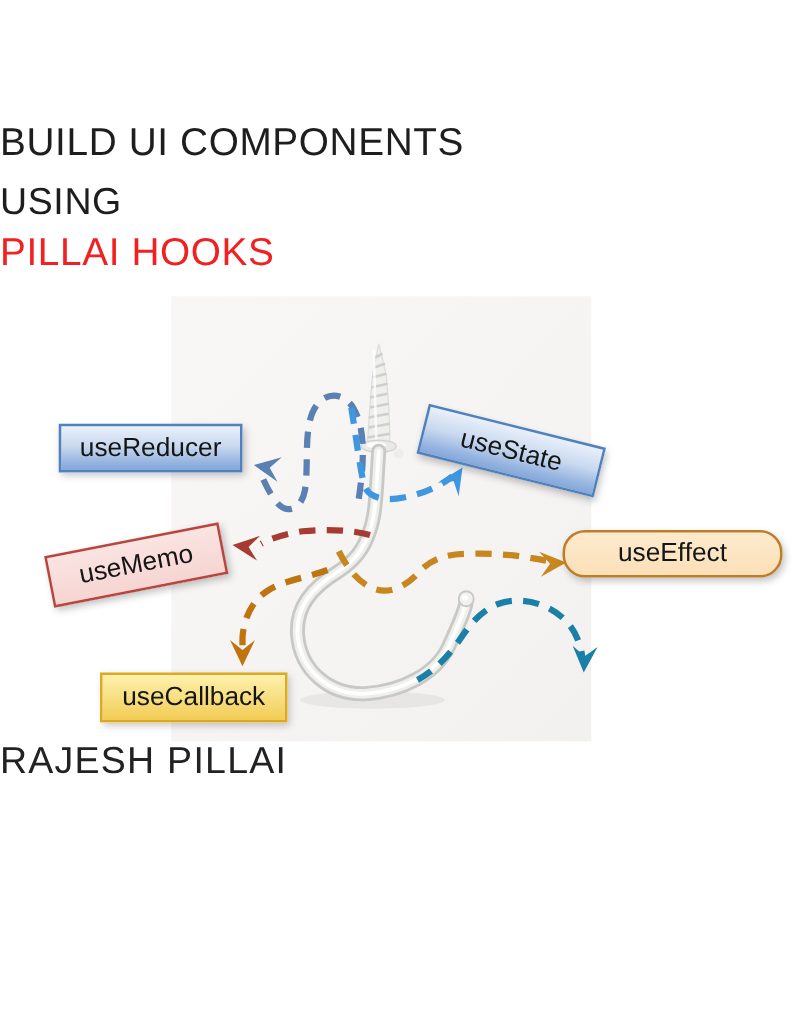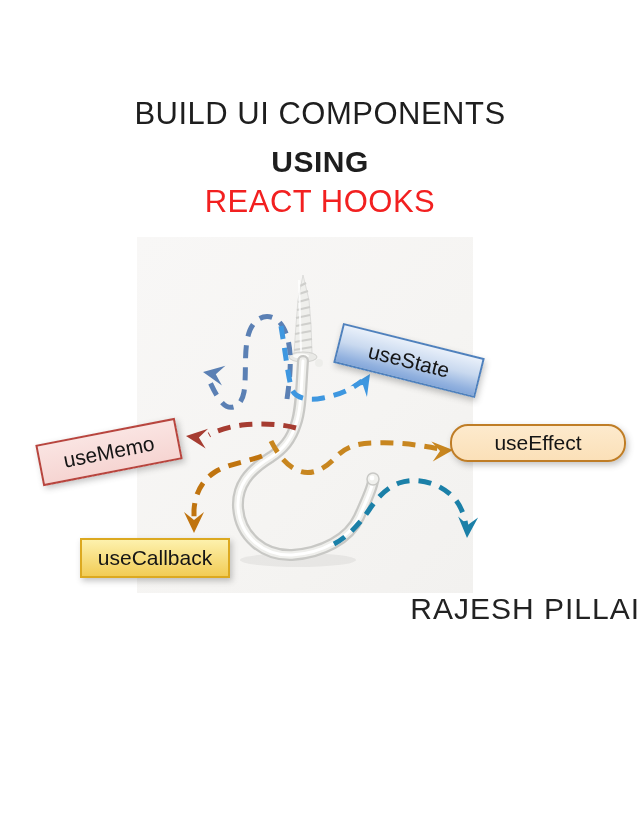--- a/index.html
+++ b/index.html
@@ -1,24 +1,24 @@
 <!DOCTYPE html>
 <html><head>
 <meta charset="utf-8">
 <style>
   html,body{margin:0;padding:0;background:#ffffff;}
   .canvas{
     position:relative;width:640px;height:828px;background:#ffffff;overflow:hidden;
     font-family:"Liberation Sans","DejaVu Sans",sans-serif;
   }
-  .title-line{position:absolute;left:0;width:640px;text-align:center;color:#1e1e1e;letter-spacing:0.5px;}
+  .title-line{position:absolute;left:0;width:640px;color:#1e1e1e;letter-spacing:0.5px;}
   .t1{top:96px;font-size:31px;}
-  .t2{top:145px;font-size:30px;font-weight:bold;}
+  .t2{top:145px;font-size:30px;}
   .t3{top:184px;font-size:31px;}
-  .author{position:absolute;left:0;top:592px;width:640px;text-align:right;font-size:30px;color:#222;letter-spacing:1px;}
+  .author{position:absolute;left:0;top:592px;width:640px;text-align:left;font-size:30px;color:#222;letter-spacing:1px;}
   .photo-bg{
     position:absolute;left:137px;top:237px;width:336px;height:356px;
     background:linear-gradient(135deg,#f8f7f6 0%,#f5f4f2 60%,#f2f1ef 100%);
   }
   .art{position:absolute;left:0;top:0;width:640px;height:828px;}
   .hook-box{
     position:absolute;display:flex;align-items:center;justify-content:center;
     font-size:21px;color:#151515;border:2px solid;box-sizing:border-box;
     box-shadow:2px 3px 6px rgba(60,60,60,0.30);
   }
@@ -46,21 +46,21 @@
   .pos-usecallback{left:80px;top:538px;width:150px;height:40px;}
   .pos-useref{left:398px;top:546px;width:148px;height:37px;}
 </style>
 </head>
 <body>
 
 <div class="canvas">
 
   <div class="title-line t1">BUILD UI COMPONENTS</div>
   <div class="title-line t2">USING</div>
-  <div class="title-line t3" style="color:#f22020;">REACT HOOKS</div>
+  <div class="title-line t3" style="color:#f22020;">PILLAI HOOKS</div>
 
   <div class="photo-bg"></div>
 
   <svg class="art" viewBox="0 0 640 828">
 
     <ellipse cx="298" cy="560" rx="58" ry="7" fill="rgba(0,0,0,0.05)"></ellipse>
 
     <g>
       <path d="M303,275 L309,300 L311,325 L312,353 L294,353 L296,325 L298,300 Z" fill="#efefec" stroke="#dddddb" stroke-width="1"></path>
       <g stroke="#cfcfcc" stroke-width="2.2">
@@ -103,20 +103,23 @@
     <g stroke="none">
       <path d="M0,0 L-21,10 L-13,0 L-21,-10 Z" transform="translate(203,372) rotate(190)" fill="#5b80b4"></path>
       <path d="M0,0 L-21,10 L-13,0 L-21,-10 Z" transform="translate(370,374) rotate(-57)" fill="#3e97e0"></path>
       <path d="M0,0 L-21,10 L-13,0 L-21,-10 Z" transform="translate(186,436) rotate(187)" fill="#a63c31"></path>
       <path d="M0,0 L-21,10 L-13,0 L-21,-10 Z" transform="translate(453,450) rotate(-4)" fill="#c8861f"></path>
       <path d="M0,0 L-21,10 L-13,0 L-21,-10 Z" transform="translate(194,533) rotate(90)" fill="#c0740f"></path>
       <path d="M0,0 L-21,10 L-13,0 L-21,-10 Z" transform="translate(467,538) rotate(93)" fill="#1b80a8"></path>
     </g>
   </svg>
 
+  <div class="hook-box box-blue pos-usereducer">
+    <span>useReducer</span>
+  </div>
   <div class="hook-box box-blue pos-usestate">
     <span>useState</span>
   </div>
   <div class="hook-box box-pink pos-usememo">
     <span>useMemo</span>
   </div>
   <div class="hook-box box-tan pos-useeffect">
     <span>useEffect</span>
   </div>
   <div class="hook-box box-yellow pos-usecallback">

